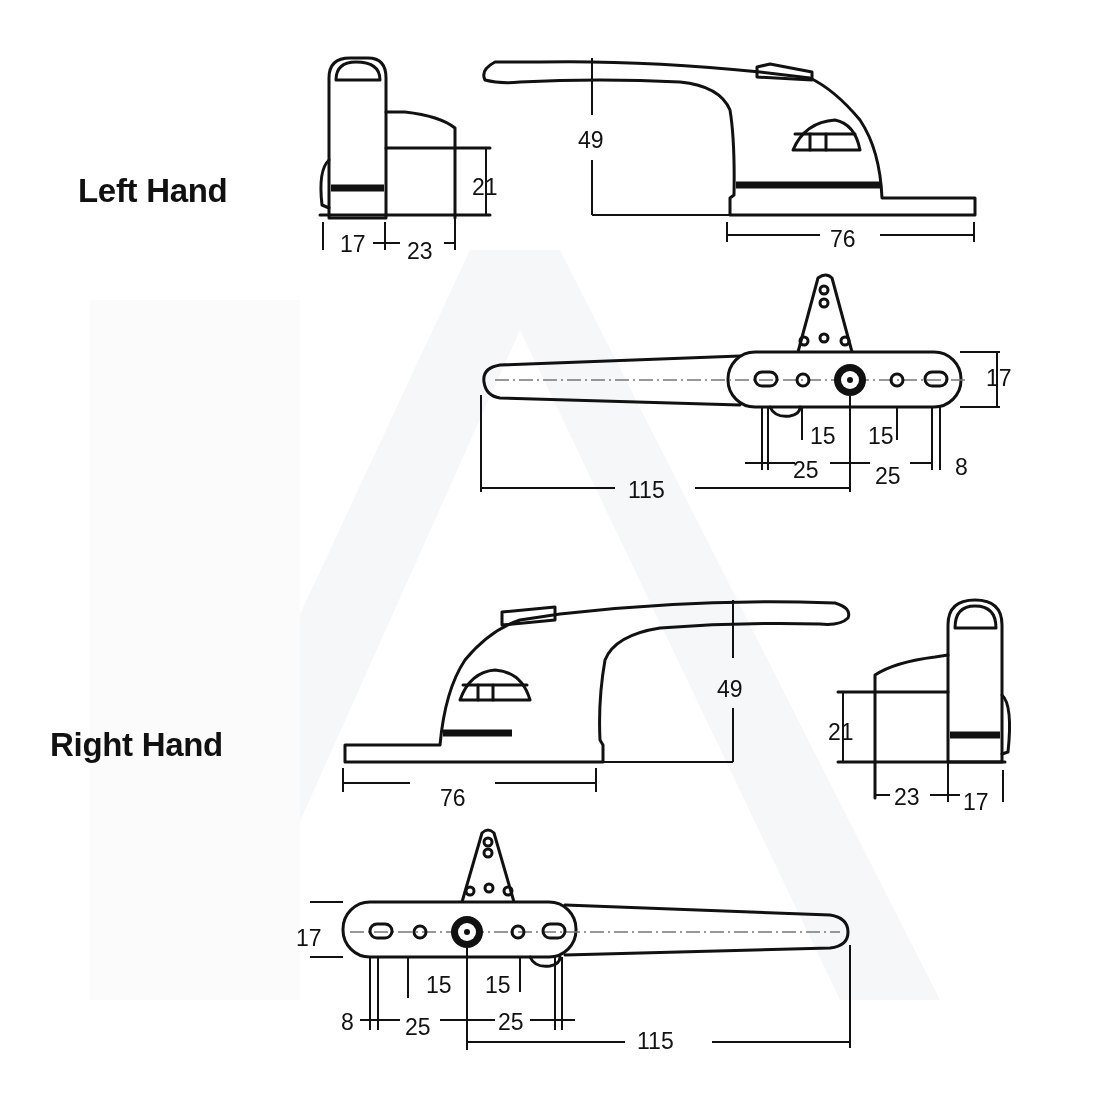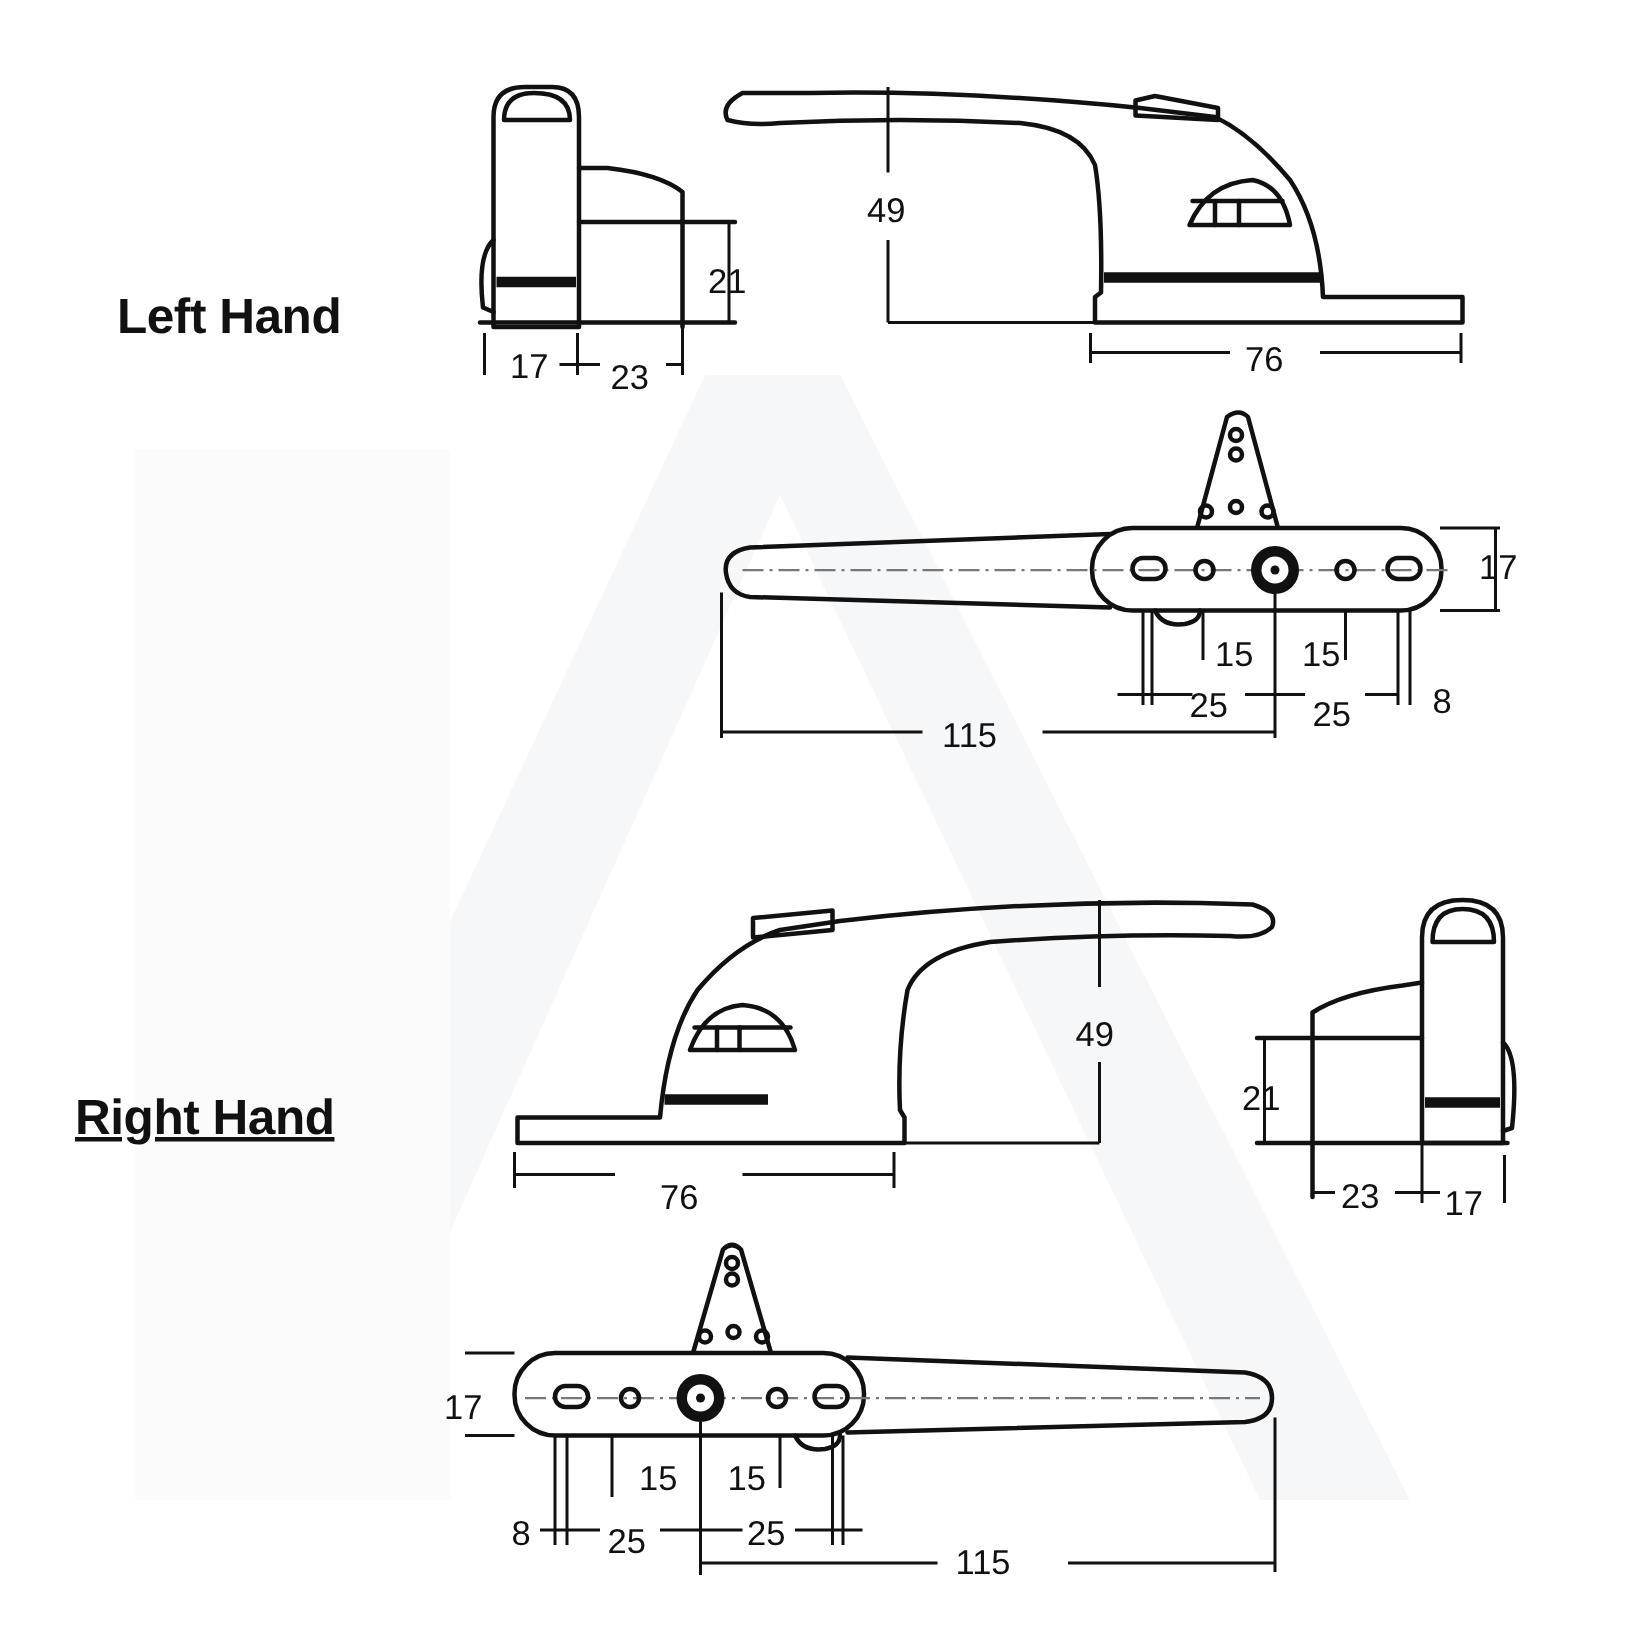--- a/index.html
+++ b/index.html
@@ -18,22 +18,22 @@
   .white { fill: #fff; }
 </style>
 </head>
 <body>
 
 <svg class="watermark" viewBox="0 0 1100 1100">
   <path d="M120 1000 L470 250 L560 250 L940 1000 L840 1000 L520 330 L220 1000 Z" fill="#f6f7f9"></path>
   <path d="M90 300 L300 300 L300 1000 L90 1000 Z" fill="#fbfbfc"></path>
 </svg>
 
-<div class="section-label" style="left:78px; top:192px;">Left Hand</div>
-<div class="section-label" style="left:50px; top:726px;text-decoration:underline;">Right Hand</div>
+<div class="section-label" style="left:78px; top:172px;">Left Hand</div>
+<div class="section-label" style="left:50px; top:726px;">Right Hand</div>
 
 <svg class="canvas" viewBox="0 0 1100 1100">
 
   <g>
 
     <path class="ln" d="M329 218 L329 78 Q329 58 350 58 L368 58 Q386 58 386 78 L386 218 Z"></path>
     <path class="ln" d="M336 80 Q336 62 356 62 Q380 62 380 80 Z"></path>
     <line class="thick" x1="331" y1="188" x2="384" y2="188"></line>
     <path class="ln" d="M329 160 Q318 170 322 205 L329 208"></path>
 

